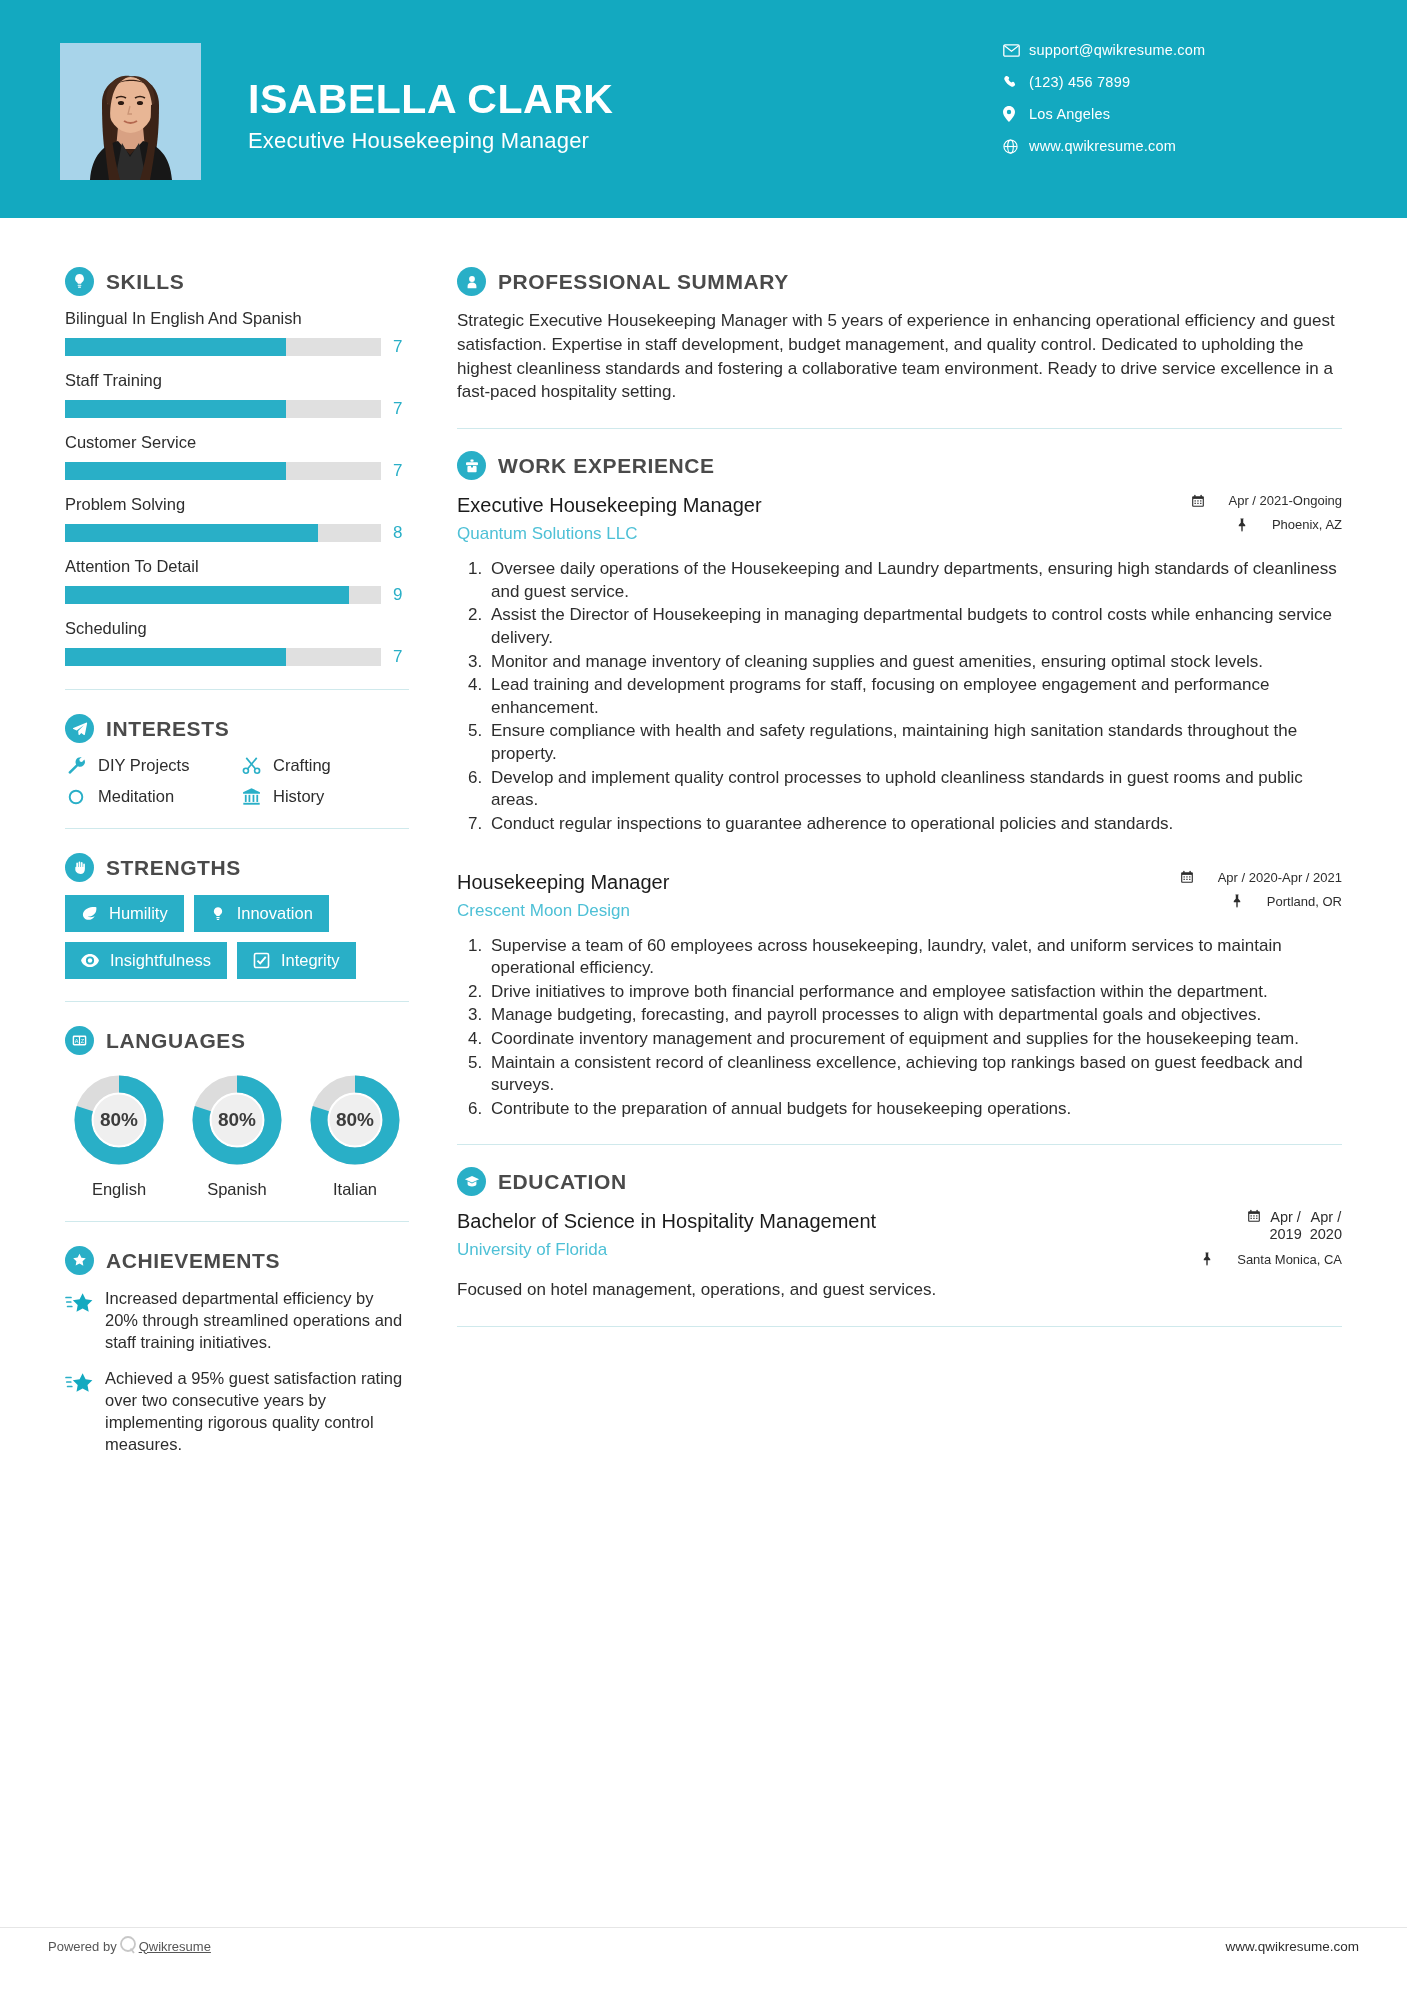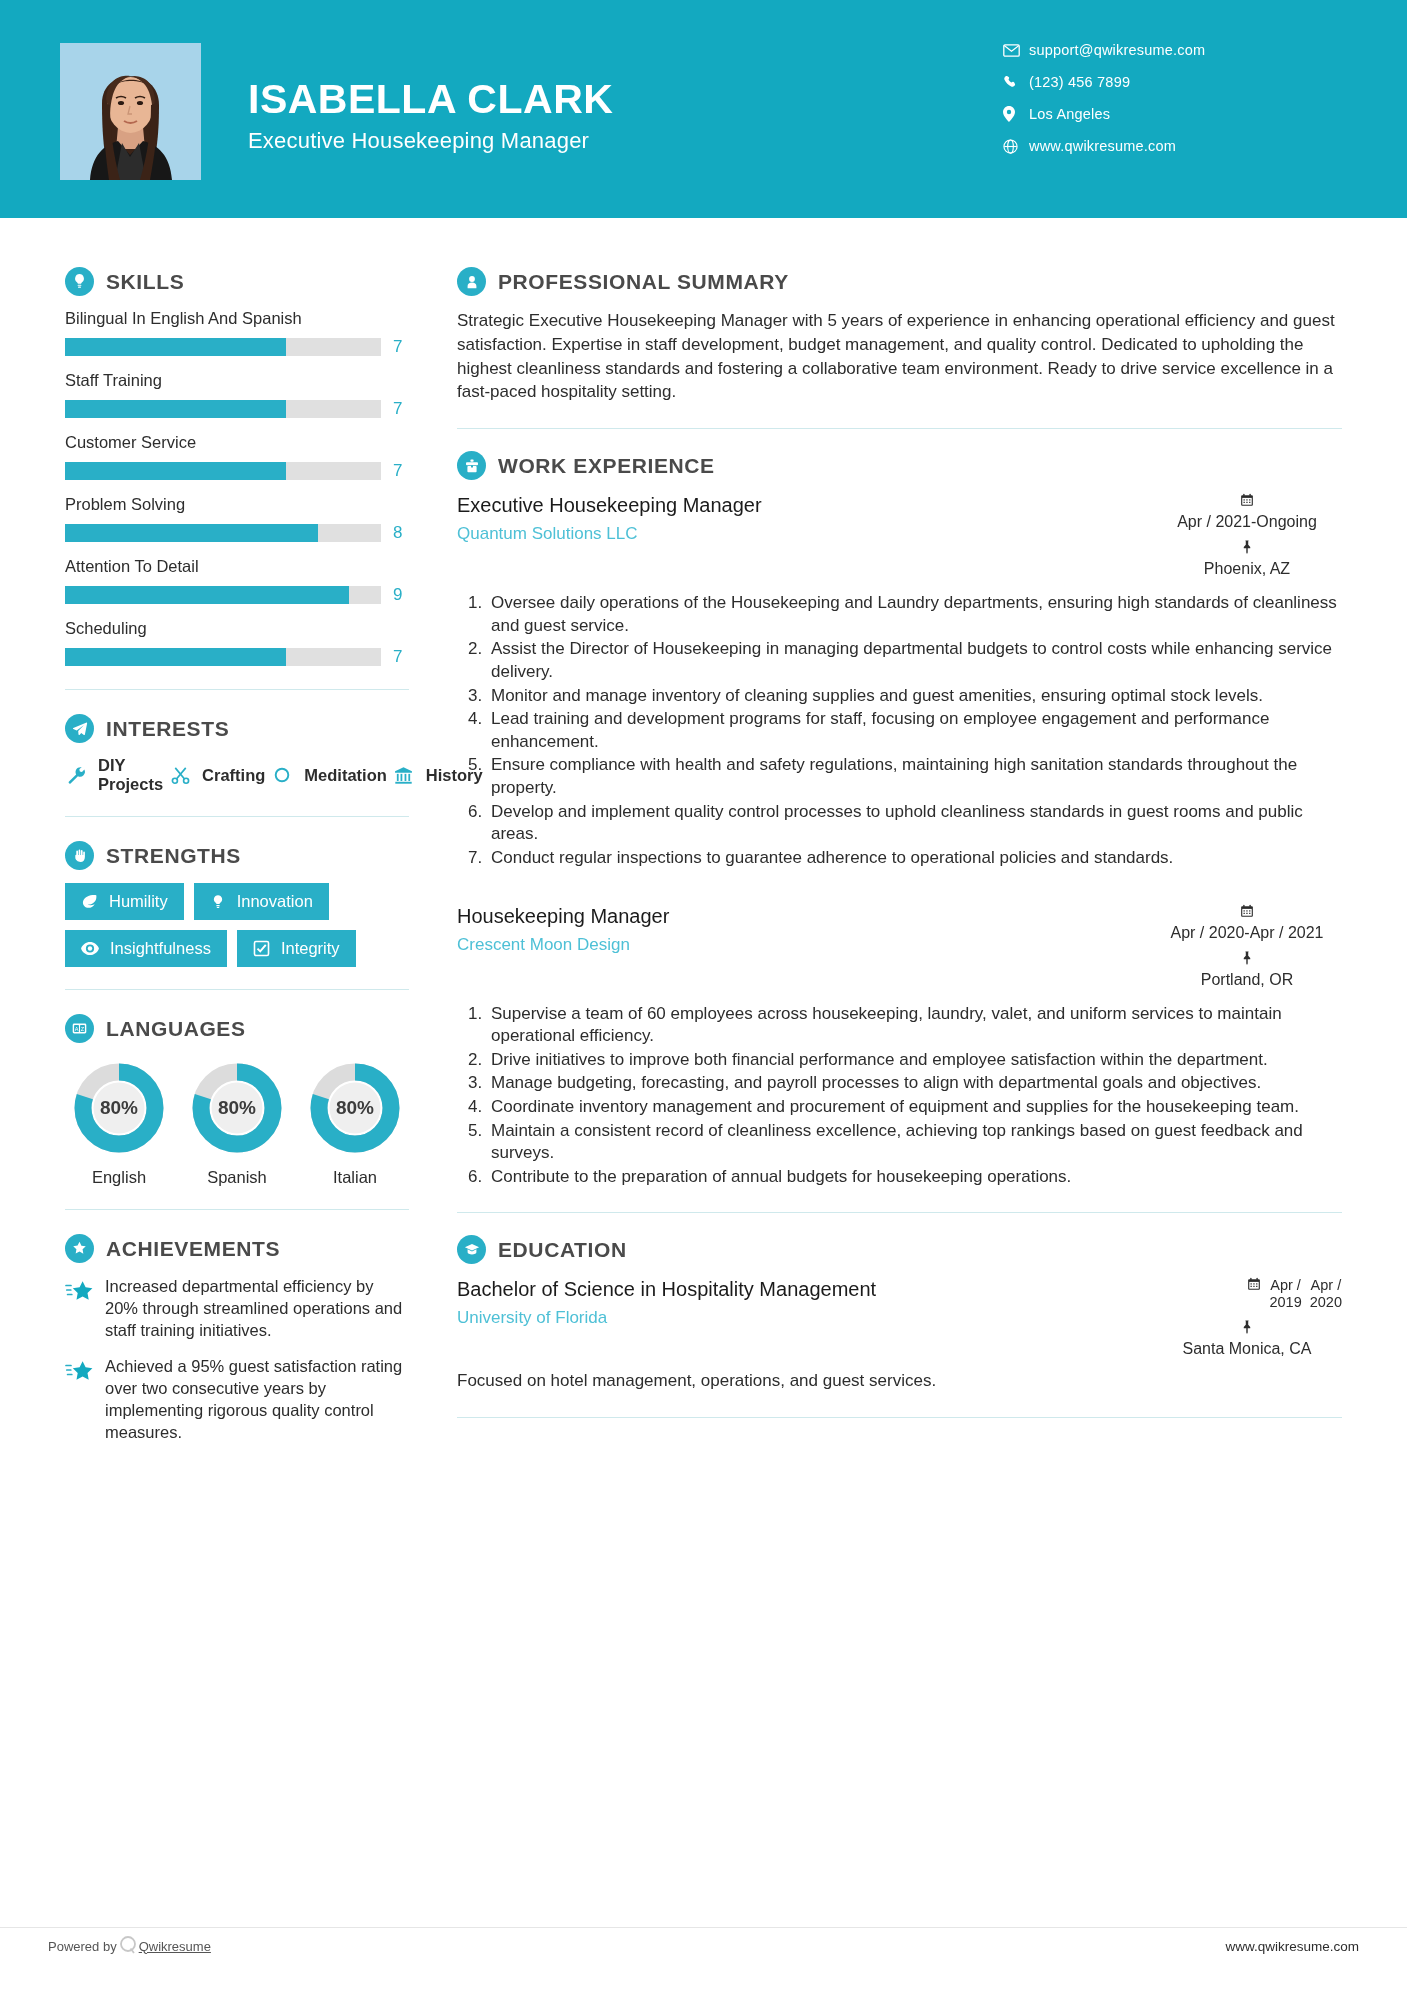--- a/index.html
+++ b/index.html
@@ -145,24 +145,23 @@
   .bar-val {
     font-size: 17px;
     color: #29AFC7;
     width: 16px;
     text-align: left;
   }
 
   
   .interests-grid {
     display: grid;
-    grid-template-columns: 1fr 1fr 1fr 1fr;
+    grid-template-columns: 1fr 1fr;
     row-gap: 12px;
     column-gap: 6px;
-    font-weight: bold;
   }
   .interest {
     display: flex;
     align-items: center;
     gap: 11px;
     font-size: 16.5px;
     color: #2d2d2d;
   }
   .interest .ico { width: 22px; min-width:22px; display:flex; align-items:center; justify-content:center; color:#29AFC7; }
 
@@ -244,24 +243,23 @@
   .job-company {
     font-size: 17px;
     color: #4EC0D6;
     margin-top: 6px;
   }
   .job-right { text-align: right; min-width: 190px; }
   .job-date, .job-loc {
     display: flex;
     align-items: center;
     justify-content: flex-end;
-    gap: 6px;
-    font-size: 16px;
+    gap: 24px;
+    font-size: 13px;
     color: #2d2d2d;
-    flex-direction: column;
   }
   .job-loc { margin-top: 9px; }
   .job-date .ico, .job-loc .ico { display:flex; align-items:center; }
 
   .dual-date {
     display: flex;
     align-items: flex-start;
     justify-content: flex-end;
     gap: 8px;
     font-size: 14.5px;

